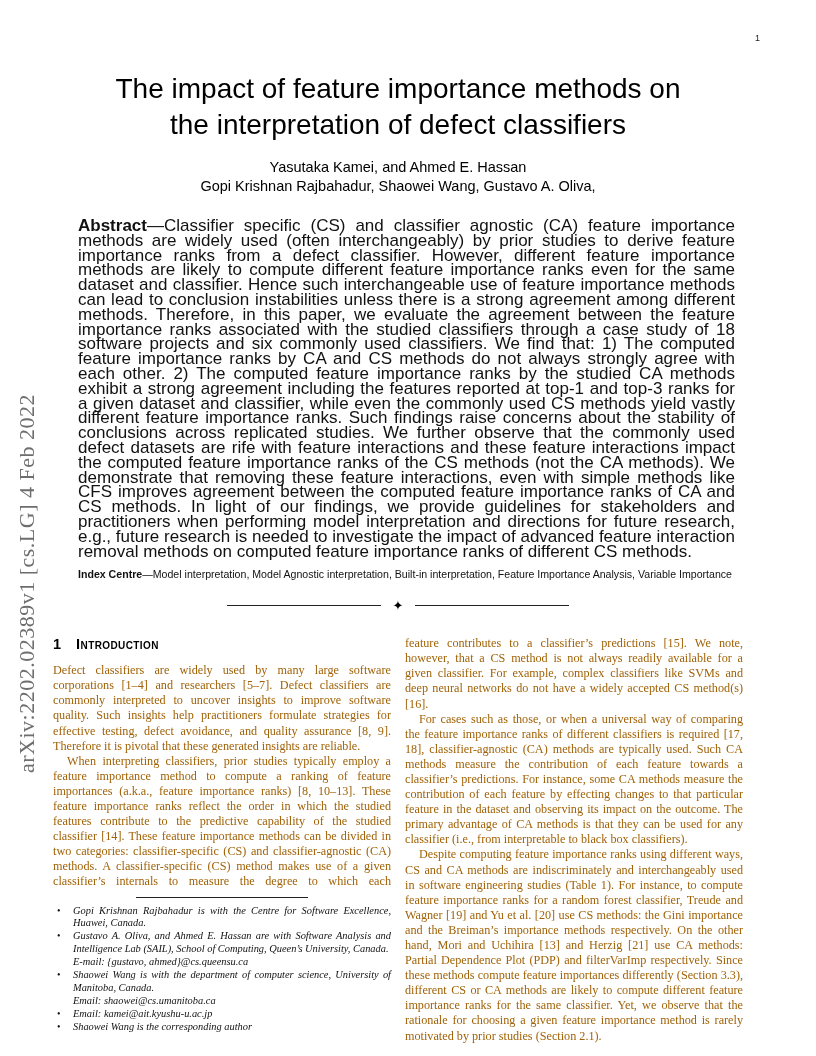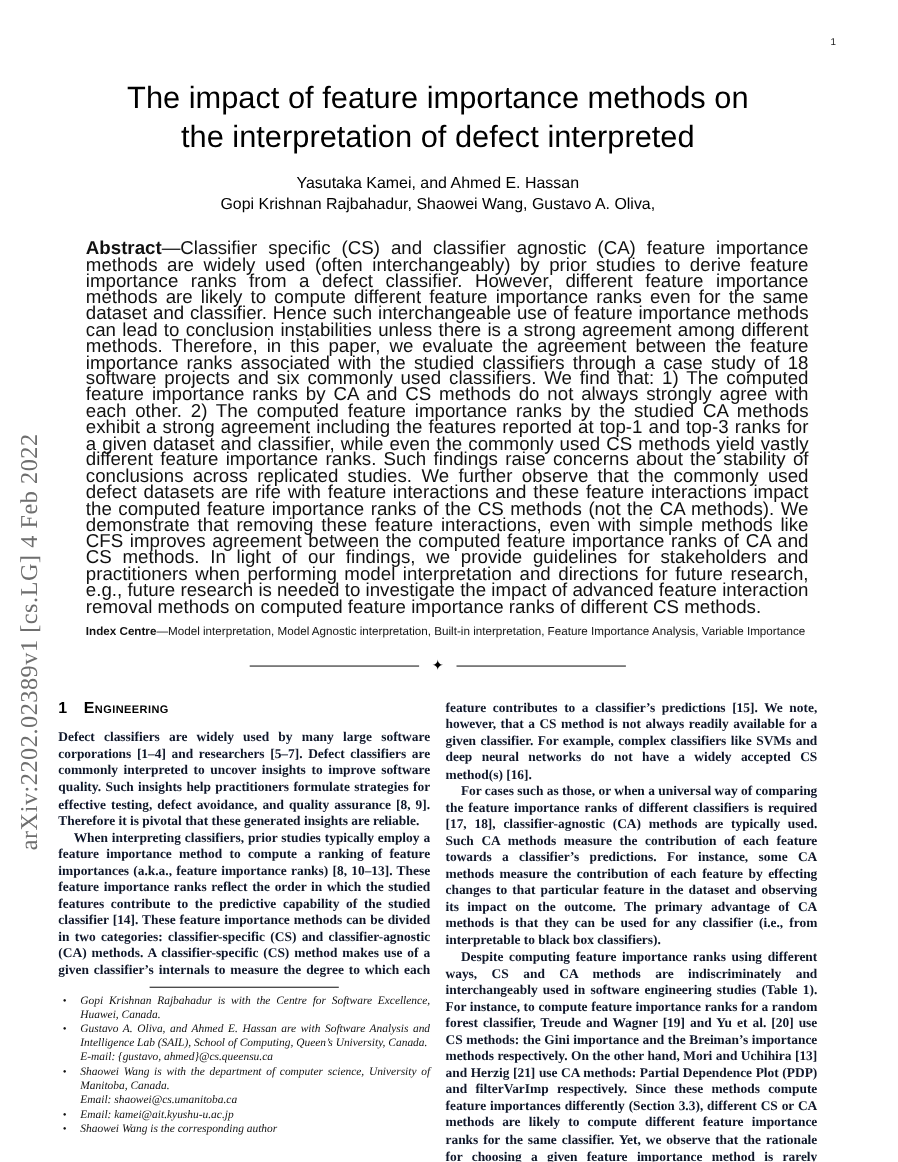--- a/index.html
+++ b/index.html
@@ -110,22 +110,21 @@
   }
   .section-heading .num { margin-right: 15px; }
   .section-heading .ttl {
     font-variant: small-caps;
     letter-spacing: 0.4px;
   }
   .par {
     font-size: 12.2px;
     line-height: 15.1px;
     text-align: justify;
-    color: #0f172a;
-    font-weight: bold;
+    color: #a16207;
   }
   .par.indent { text-indent: 14px; }
   .par.stretch-last { text-align-last: justify; }
   .footnote-rule {
     width: 172px;
     border-top: 1.2px solid #222;
     margin: 7px auto 7px auto;
   }
   .footnotes {
     font-size: 10.4px;
@@ -153,21 +152,21 @@
 <div class="page">
 
   <div class="arxiv-stamp">arXiv:2202.02389v1  [cs.LG]  4 Feb 2022</div>
 
   <div class="page-number">1</div>
 
   <div class="content">
 
     <div class="title-block">
       <div>The impact of feature importance methods on</div>
-      <div>the interpretation of defect interpreted</div>
+      <div>the interpretation of defect classifiers</div>
     </div>
 
     <div class="authors-block">
       <div>Yasutaka Kamei, and Ahmed E. Hassan</div>
       <div>Gopi Krishnan Rajbahadur, Shaowei Wang, Gustavo A. Oliva,</div>
     </div>
 
     <div class="abstract-block">
       <span class="lbl">Abstract</span><span>—Classifier specific (CS) and classifier agnostic (CA) feature importance methods are widely used (often interchangeably) by prior studies to derive feature importance ranks from a defect classifier. However, different feature importance methods are likely to compute different feature importance ranks even for the same dataset and classifier. Hence such interchangeable use of feature importance methods can lead to conclusion instabilities unless there is a strong agreement among different methods. Therefore, in this paper, we evaluate the agreement between the feature importance ranks associated with the studied classifiers through a case study of 18 software projects and six commonly used classifiers. We find that: 1) The computed feature importance ranks by CA and CS methods do not always strongly agree with each other. 2) The computed feature importance ranks by the studied CA methods exhibit a strong agreement including the features reported at top-1 and top-3 ranks for a given dataset and classifier, while even the commonly used CS methods yield vastly different feature importance ranks. Such findings raise concerns about the stability of conclusions across replicated studies. We further observe that the commonly used defect datasets are rife with feature interactions and these feature interactions impact the computed feature importance ranks of the CS methods (not the CA methods). We demonstrate that removing these feature interactions, even with simple methods like CFS improves agreement between the computed feature importance ranks of CA and CS methods. In light of our findings, we provide guidelines for stakeholders and practitioners when performing model interpretation and directions for future research, e.g., future research is needed to investigate the impact of advanced feature interaction removal methods on computed feature importance ranks of different CS methods.</span>
     </div>
@@ -180,21 +179,21 @@
       <span class="line"></span>
       <span class="diamond">✦</span>
       <span class="line"></span>
     </div>
 
     <div class="columns">
 
       <div class="col">
         <div class="section-heading">
           <span class="num">1</span>
-          <span class="ttl">Engineering</span>
+          <span class="ttl">Introduction</span>
         </div>
         <p class="par">Defect classifiers are widely used by many large software corporations [1–4] and researchers [5–7]. Defect classifiers are commonly interpreted to uncover insights to improve software quality. Such insights help practitioners formulate strategies for effective testing, defect avoidance, and quality assurance [8, 9]. Therefore it is pivotal that these generated insights are reliable.</p>
         <p class="par indent stretch-last">When interpreting classifiers, prior studies typically employ a feature importance method to compute a ranking of feature importances (a.k.a., feature importance ranks) [8, 10–13]. These feature importance ranks reflect the order in which the studied features contribute to the predictive capability of the studied classifier [14]. These feature importance methods can be divided in two categories: classifier-specific (CS) and classifier-agnostic (CA) methods. A classifier-specific (CS) method makes use of a given classifier’s internals to measure the degree to which each</p>
 
         <div class="footnote-rule"></div>
 
         <div class="footnotes">
           <div class="footnote-item">
             <span class="bullet">•</span>
             <div class="fn-body">

